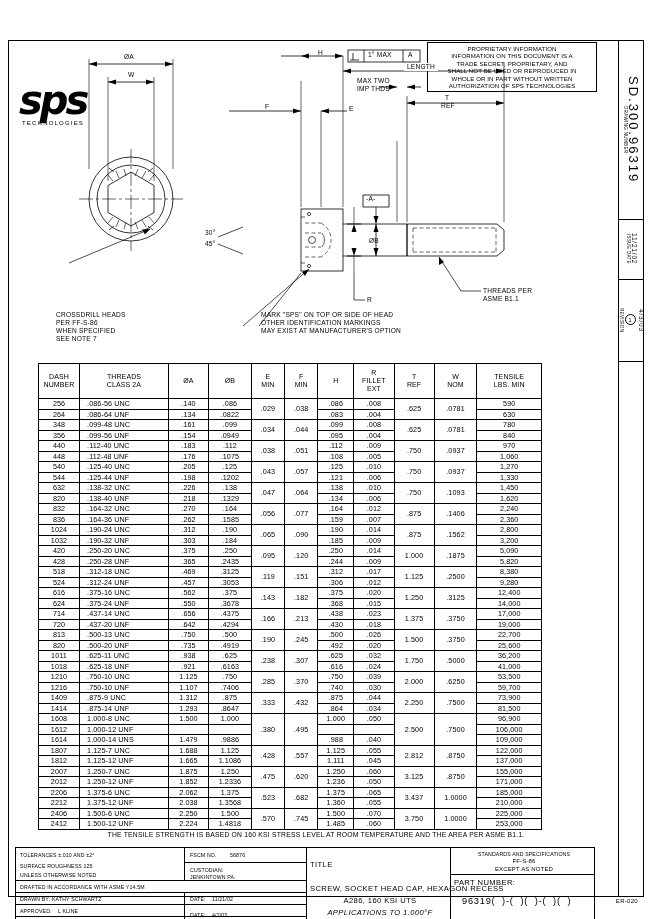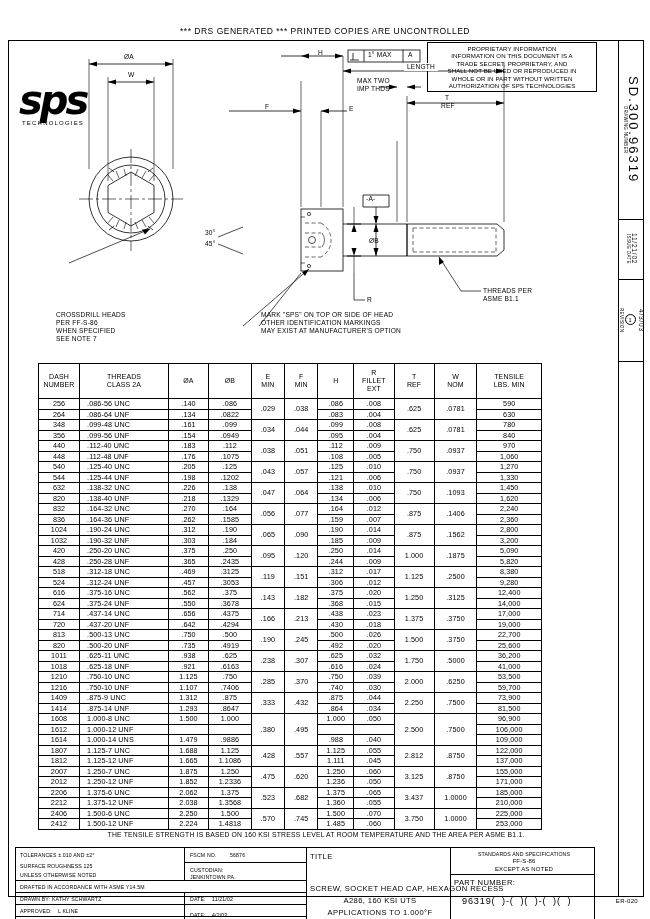--- a/index.html
+++ b/index.html
@@ -71,21 +71,20 @@
   .t9{font-size:9.2px;letter-spacing:.8px;}
   .abs{position:absolute;white-space:pre;}
 
   .er{position:absolute;right:12px;top:898px;font-size:6px;letter-spacing:.3px;}
 </style>
 </head>
 <body>
 
 <div class="page">
 
-  <div class="banner">*** DRS GENERATED *** PRINTED COPIES ARE UNCONTROLLED</div>
 
   <div class="frame">
 
     <div class="vstrip">
       <div class="vcell" style="top:0;height:178px;">
         <div style="display:flex;flex-direction:row;align-items:center;">
           <span class="vtxt vlab">DRAWING NUMBER</span>
           <span class="vtxt vbig">SD.300.96319</span>
         </div>
       </div>
@@ -814,24 +813,24 @@
       <div class="abs t5" style="left:174px;top:48px;">DATE:</div>
       <div class="abs t5" style="left:196px;top:48px;">11/21/02</div>
       <div class="abs t5" style="left:174px;top:64px;">DATE:</div>
       <div class="abs t5" style="left:196px;top:64px;">4/2/03</div>
 
       <div class="abs t5" style="left:174px;top:4px;">FSCM NO.</div>
       <div class="abs t5" style="left:214px;top:4px;">56876</div>
       <div class="abs t5" style="left:174px;top:19px;">CUSTODIAN:</div>
       <div class="abs t5" style="left:174px;top:26px;">JENKINTOWN PA.</div>
 
-      <div class="abs t7" style="left:294px;top:4px;text-align:right;">TITLE</div>
+      <div class="abs t7" style="left:294px;top:12px;text-align:right;">TITLE</div>
       <div class="abs t7" style="left:294px;top:36px;width:140px;text-align:center;">SCREW, SOCKET HEAD CAP, HEXAGON RECESS</div>
       <div class="abs t7" style="left:294px;top:48px;width:140px;text-align:center;">A286, 160 KSI UTS</div>
-      <div class="abs t7" style="left:294px;top:60px;width:140px;text-align:center;">APPLICATIONS TO 1.000°F</div>
+      <div class="abs t7" style="left:294px;top:60px;width:140px;text-align:center;font-style:italic;">APPLICATIONS TO 1.000°F</div>
 
       <div class="abs t5" style="left:438px;top:3px;width:140px;text-align:center;">STANDARDS AND SPECIFICATIONS</div>
       <div class="abs t6" style="left:438px;top:10px;width:140px;text-align:center;">FF-S-86</div>
       <div class="abs t6" style="left:438px;top:18px;width:140px;text-align:center;">EXCEPT AS NOTED</div>
       <div class="abs t7" style="left:438px;top:30px;">PART NUMBER:</div>
       <div class="abs t9" style="left:446px;top:48px;">96319(  )-(  )(  )-(  )(  )</div>
       <div class="abs t5" style="left:438px;top:70px;width:134px;text-align:right;">SHEET 1 OF 2</div>
     </div>
 
   </div>

